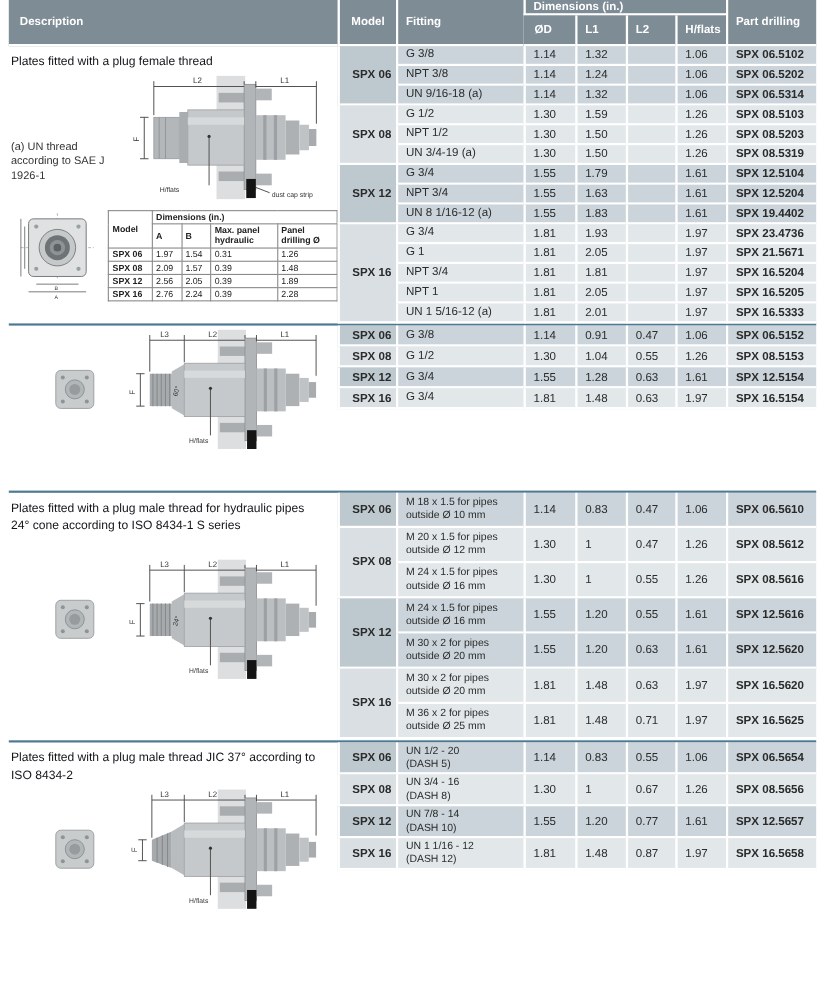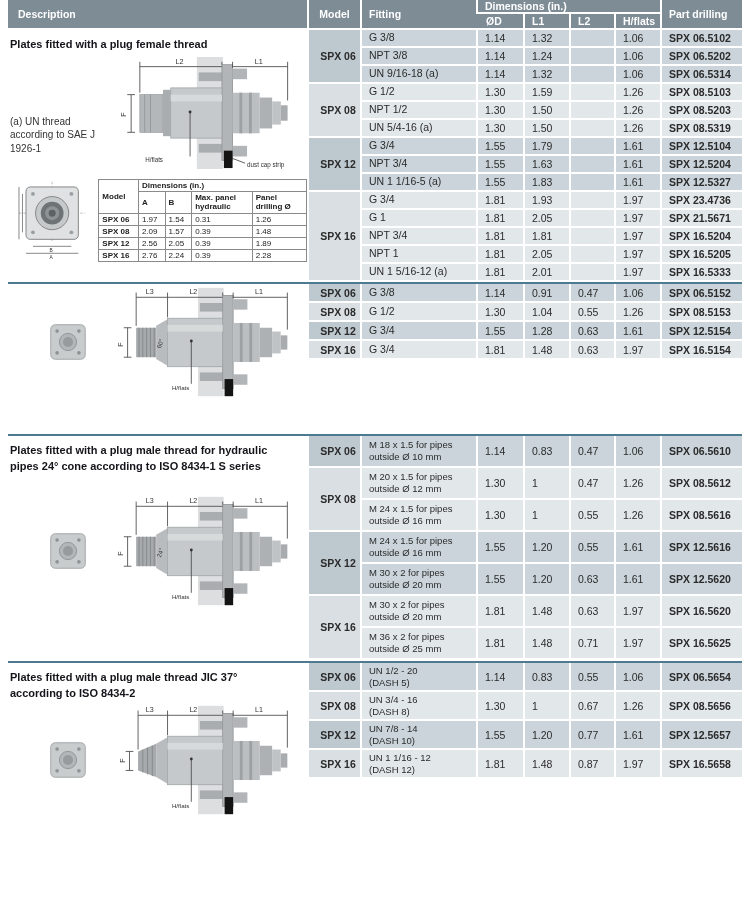--- a/index.html
+++ b/index.html
@@ -19,28 +19,28 @@
   .page-title{font-size:19px;font-weight:bold;color:var(--title-gray);
               padding:20px 0 14px 2px;letter-spacing:.2px}
 
   
   table.main-header{width:734px;table-layout:fixed;border-collapse:separate;border-spacing:0}
   table.main-header td{background:var(--header-bg);color:#fff;font-weight:bold;font-size:10.5px;
        vertical-align:middle;padding:0 0 0 7px;border-left:2px solid #fff;border-bottom:2px solid #fff;
        overflow:hidden;white-space:nowrap}
   table.main-header td:first-child{border-left:none;padding-left:10px}
   table.main-header tr.h1 td{height:14px}
-  table.main-header tr.h2 td{height:16px}
+  table.main-header tr.h2 td{height:28px}
   td.hc-model{text-align:center;padding-left:0 !important}
 
   
   .section{display:flex;align-items:flex-start;width:734px}
   .section.ruled{border-top:2px solid var(--rule)}
   .desc{flex:0 0 299px;width:299px}
-  .desc-title{font-size:11px;font-weight:bold;color:#14141a;line-height:1.45;
+  .desc-title{font-size:11px;font-weight:normal;color:#14141a;line-height:1.45;
               padding:7px 14px 0 2px}
   .desc-note{font-size:10px;color:#333;line-height:1.35;width:96px;padding-top:44px}
   .desc-row{display:flex;justify-content:space-between;align-items:center;
             padding-left:2px;padding-right:2px}
   .desc-row.thumbed{padding-left:40px}
   .spacer20{height:18px}
 
   
   table.spec{width:435px;table-layout:fixed;border-collapse:separate;border-spacing:0}
   table.spec td{border-left:2px solid #fff;border-bottom:2px solid #fff;vertical-align:middle;
@@ -278,21 +278,21 @@
             </tr>
             <tr class="row-light">
               <td class="fitting-cell">NPT 1/2</td>
               <td class="dim-cell">1.30</td>
               <td class="dim-cell">1.50</td>
               <td class="dim-cell"></td>
               <td class="dim-cell">1.26</td>
               <td class="part-cell">SPX 08.5203</td>
             </tr>
             <tr class="row-light">
-              <td class="fitting-cell">UN 5/4-16 (a)</td>
+              <td class="fitting-cell">UN 3/4-19 (a)</td>
               <td class="dim-cell">1.30</td>
               <td class="dim-cell">1.50</td>
               <td class="dim-cell"></td>
               <td class="dim-cell">1.26</td>
               <td class="part-cell">SPX 08.5319</td>
             </tr>
             <tr class="row-dark">
               <td class="model-cell" rowspan="3">SPX 12</td>
               <td class="fitting-cell">G 3/4</td>
               <td class="dim-cell">1.55</td>
@@ -303,26 +303,26 @@
             </tr>
             <tr class="row-dark">
               <td class="fitting-cell">NPT 3/4</td>
               <td class="dim-cell">1.55</td>
               <td class="dim-cell">1.63</td>
               <td class="dim-cell"></td>
               <td class="dim-cell">1.61</td>
               <td class="part-cell">SPX 12.5204</td>
             </tr>
             <tr class="row-dark">
-              <td class="fitting-cell">UN 1 1/16-5 (a)</td>
+              <td class="fitting-cell">UN 8 1/16-12 (a)</td>
               <td class="dim-cell">1.55</td>
               <td class="dim-cell">1.83</td>
               <td class="dim-cell"></td>
               <td class="dim-cell">1.61</td>
-              <td class="part-cell">SPX 12.5327</td>
+              <td class="part-cell">SPX 19.4402</td>
             </tr>
             <tr class="row-light">
               <td class="model-cell" rowspan="5">SPX 16</td>
               <td class="fitting-cell">G 3/4</td>
               <td class="dim-cell">1.81</td>
               <td class="dim-cell">1.93</td>
               <td class="dim-cell"></td>
               <td class="dim-cell">1.97</td>
               <td class="part-cell">SPX 23.4736</td>
             </tr>

